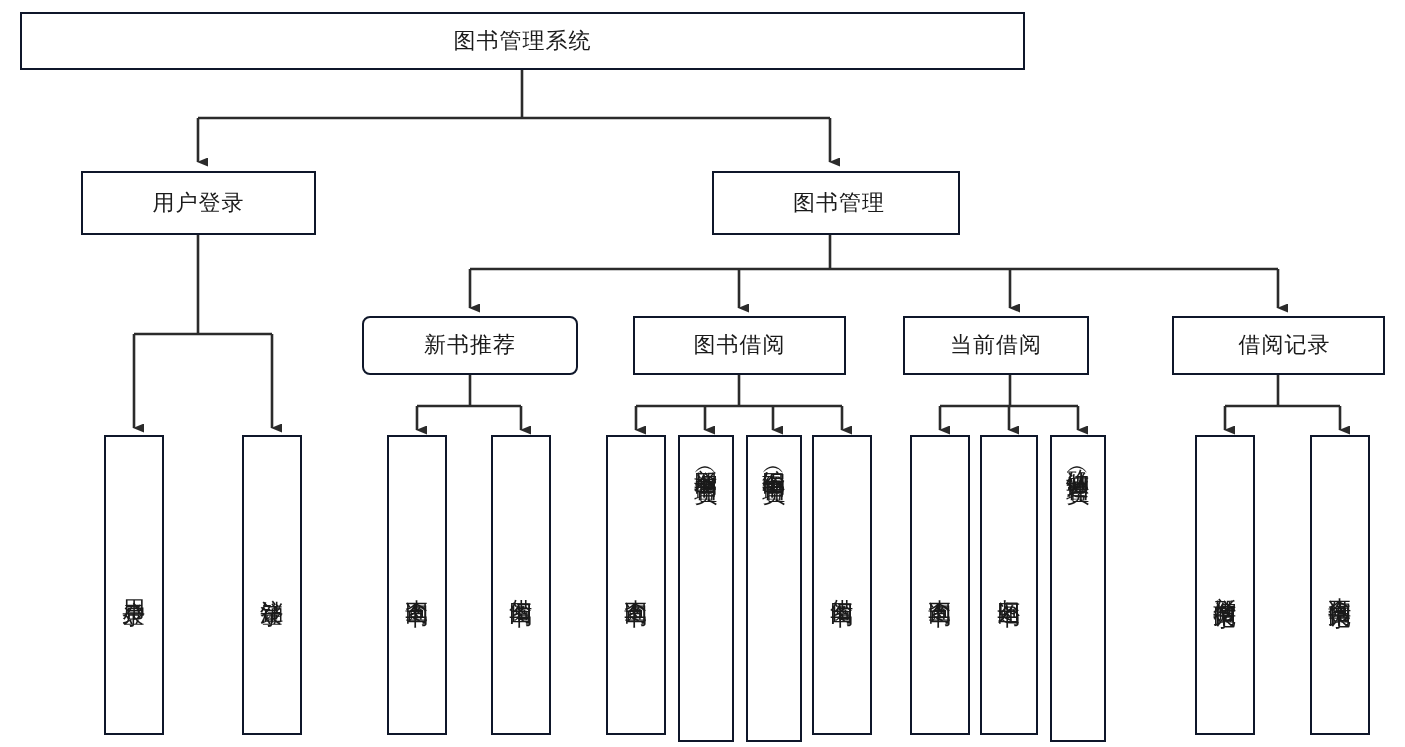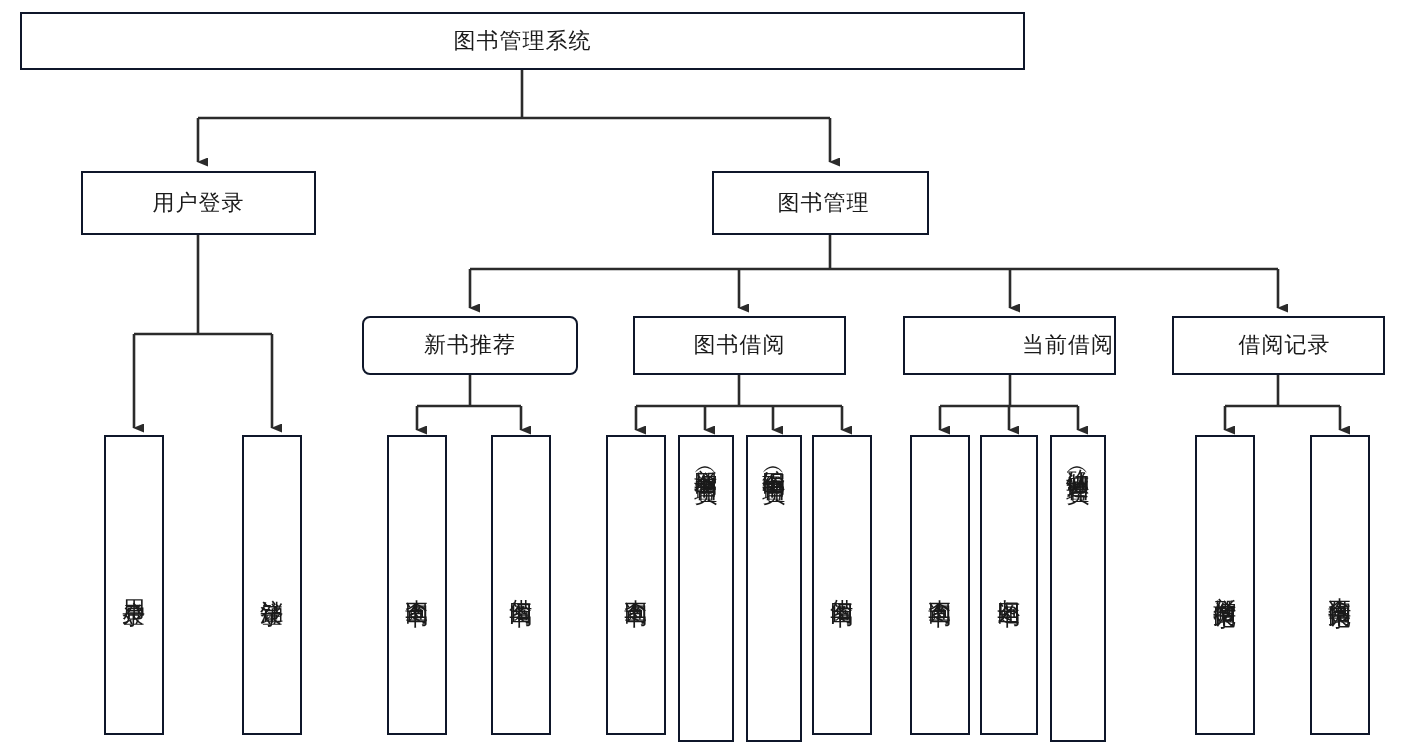--- a/index.html
+++ b/index.html
@@ -132,33 +132,33 @@
   </svg>
 
   <div class="node horizontal" style="left:20px; top:12px; width:1005px; height:58px;">
     <span class="node-label">图书管理系统</span>
   </div>
 
   <div class="node horizontal" style="left:81px; top:171px; width:235px; height:64px;">
     <span class="node-label">用户登录</span>
   </div>
 
-  <div class="node horizontal" style="left:712px; top:171px; width:217px; height:64px;padding-left:6px;">
+  <div class="node horizontal" style="left:712px; top:171px; width:248px; height:64px;padding-left:6px;">
     <span class="node-label">图书管理</span>
   </div>
 
   <div class="node horizontal" style="left:362px; top:316px; width:216px; height:59px;border-radius:8px;">
     <span class="node-label">新书推荐</span>
   </div>
 
   <div class="node horizontal" style="left:633px; top:316px; width:213px; height:59px;">
     <span class="node-label">图书借阅</span>
   </div>
 
-  <div class="node horizontal" style="left:903px; top:316px; width:213px; height:59px;justify-content:flex-end;">
+  <div class="node horizontal" style="left:903px; top:316px; width:186px; height:59px;">
     <span class="node-label">当前借阅</span>
   </div>
 
   <div class="node horizontal" style="left:1172px; top:316px; width:213px; height:59px;padding-left:12px;">
     <span class="node-label">借阅记录</span>
   </div>
 
   <div class="node vertical centered" style="left:104px; top:435px; width:60px; height:300px;">
     <span class="node-label">用户登录</span>
   </div>

